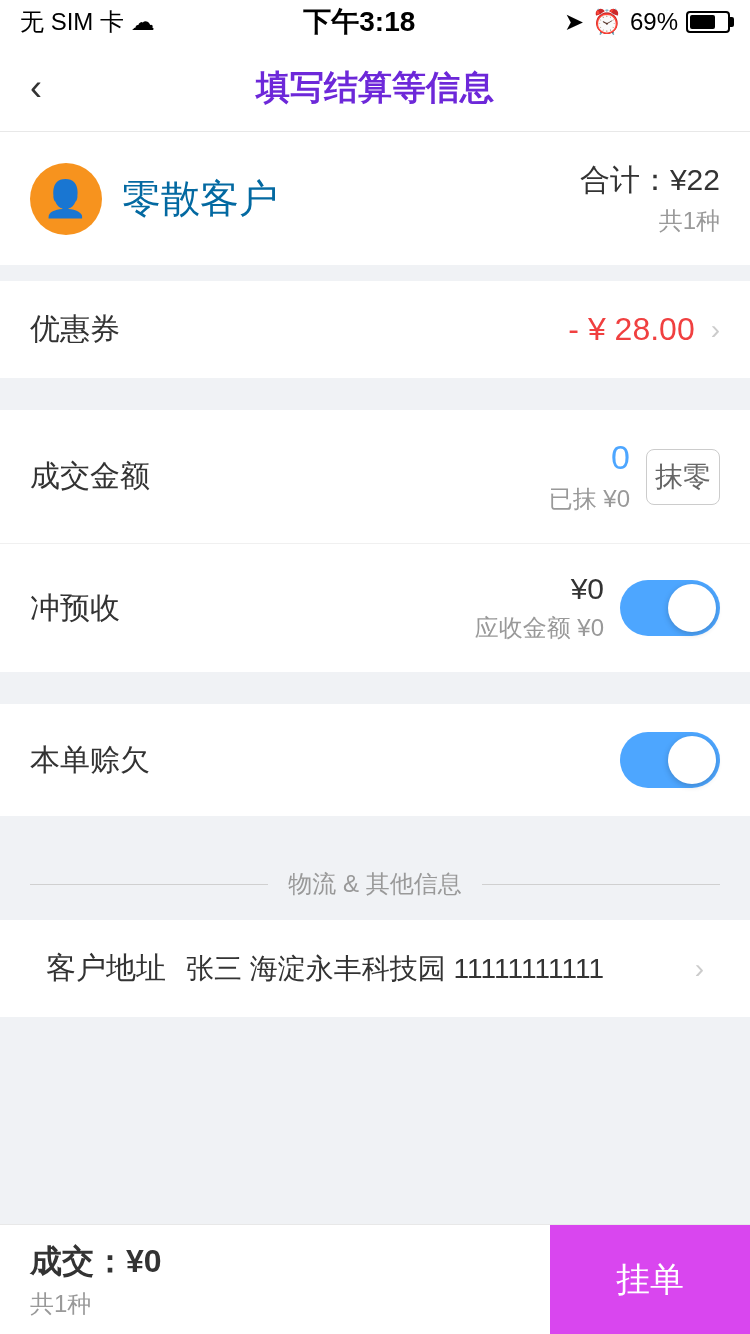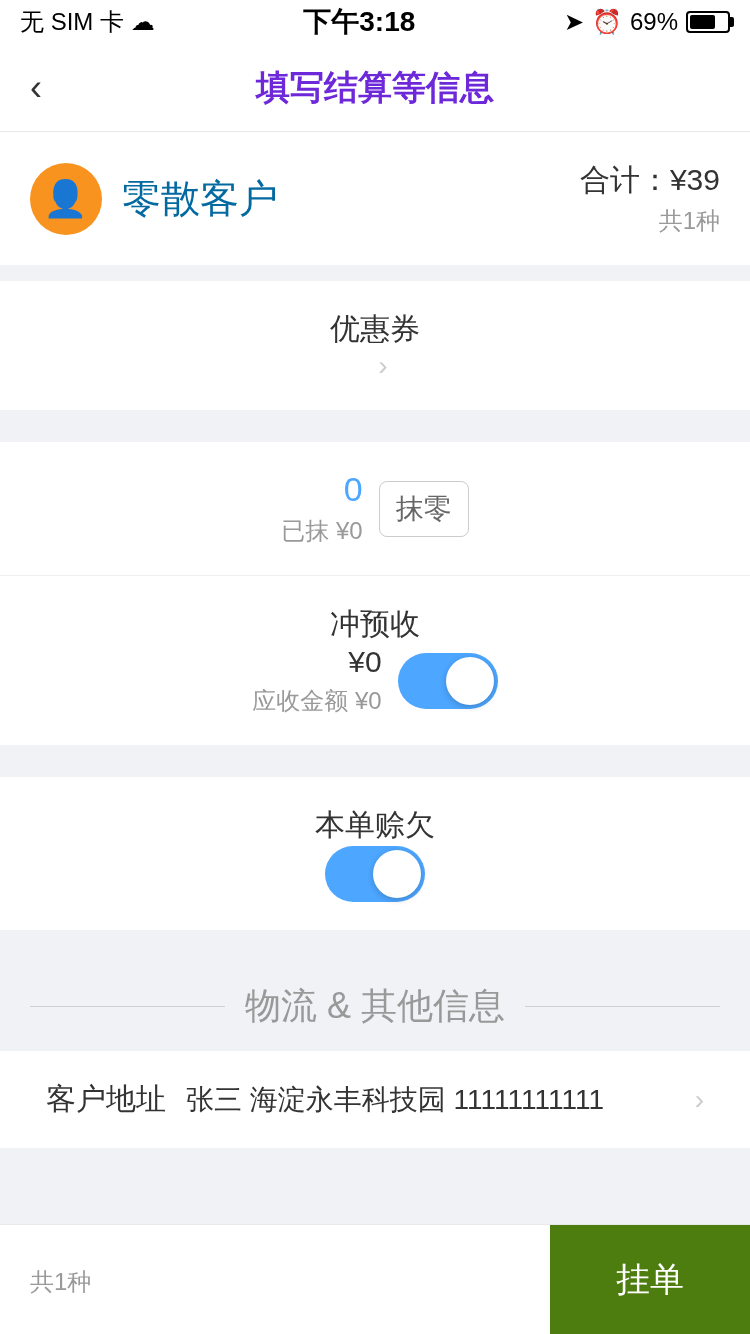--- a/index.html
+++ b/index.html
@@ -129,21 +129,20 @@
 
     
     .row-item {
       background: #fff;
       padding: 28px 30px;
       display: flex;
       align-items: center;
       justify-content: space-between;
       border-bottom: 1px solid #f0f0f0;
       position: relative;
-      flex-direction: column;
     }
     .row-item:last-child {
       border-bottom: none;
     }
     .row-label {
       font-size: 30px;
       color: #333;
     }
     .row-right {
       display: flex;
@@ -180,21 +179,21 @@
       outline: none;
       width: 80px;
       text-align: right;
       background: transparent;
     }
 
     
     .round-btn {
       border: 1px solid #ccc;
       border-radius: 8px;
-      padding: 8px 16px;
+      padding: 8px 8px;
       font-size: 28px;
       color: #666;
       background: #fff;
       cursor: pointer;
     }
 
     
     .toggle {
       width: 100px;
       height: 56px;
@@ -226,21 +225,21 @@
       background: #fff;
       margin-bottom: 16px;
     }
 
     
     .logistics-header {
       background: #f0f2f5;
       padding: 20px 30px;
       text-align: center;
       color: #999;
-      font-size: 36px;
+      font-size: 24px;
       display: flex;
       align-items: center;
       justify-content: center;
       gap: 20px;
     }
     .logistics-header::before,
     .logistics-header::after {
       content: '';
       flex: 1;
       height: 1px;
@@ -292,21 +291,21 @@
       font-weight: 600;
     }
     .bottom-count {
       font-size: 24px;
       color: #999;
       margin-top: 4px;
     }
     .btn-pending {
       width: 200px;
       height: 110px;
-      background: #4d7c0f;
+      background: #d946ef;
       color: #fff;
       font-size: 34px;
       display: flex;
       align-items: center;
       justify-content: center;
       cursor: pointer;
     }
     .btn-save {
       width: 200px;
       height: 110px;
@@ -349,40 +348,42 @@
 <div class="content">
 
   <div class="customer-row">
     <div class="customer-left">
       <div class="avatar">
         <span>👤</span>
       </div>
       <span class="customer-name">零散客户</span>
     </div>
     <div class="customer-total">
-      <div class="total-amount">合计：¥39</div>
+      <div class="total-amount">合计：¥22</div>
       <div class="total-count">共1种</div>
     </div>
   </div>
 
   <div class="section-group">
     <div class="row-item">
       <span class="row-label">优惠券</span>
       <div class="row-right">
         <div class="value-right-block">
+          <div class="row-value discount">- ¥ 28.00</div>
         </div>
         <span class="chevron">›</span>
       </div>
     </div>
   </div>
 
   <div class="divider-section"></div>
 
   <div class="section-group">
     <div class="row-item">
+      <span class="row-label">成交金额</span>
       <div class="row-right">
         <div class="value-right-block">
           <input class="amount-input" type="text" value="0" style="">
           <div class="row-sub">已抹  ¥0</div>
         </div>
         <button class="round-btn">抹零</button>
       </div>
     </div>
 
     <div class="row-item">
@@ -424,16 +425,19 @@
       <span class="address-label">客户地址</span>
       <span class="address-value">张三 海淀永丰科技园 11111111111</span>
       <span class="chevron">›</span>
     </div>
   </div>
 
 </div>
 
 <div class="bottom-bar">
   <div class="bottom-summary">
+    <div class="bottom-deal">
+      <span>成交：</span><span>¥0</span>
+    </div>
     <div class="bottom-count">共1种</div>
   </div>
   <div class="btn-pending">挂单</div>
 </div>
 
 </body></html>

